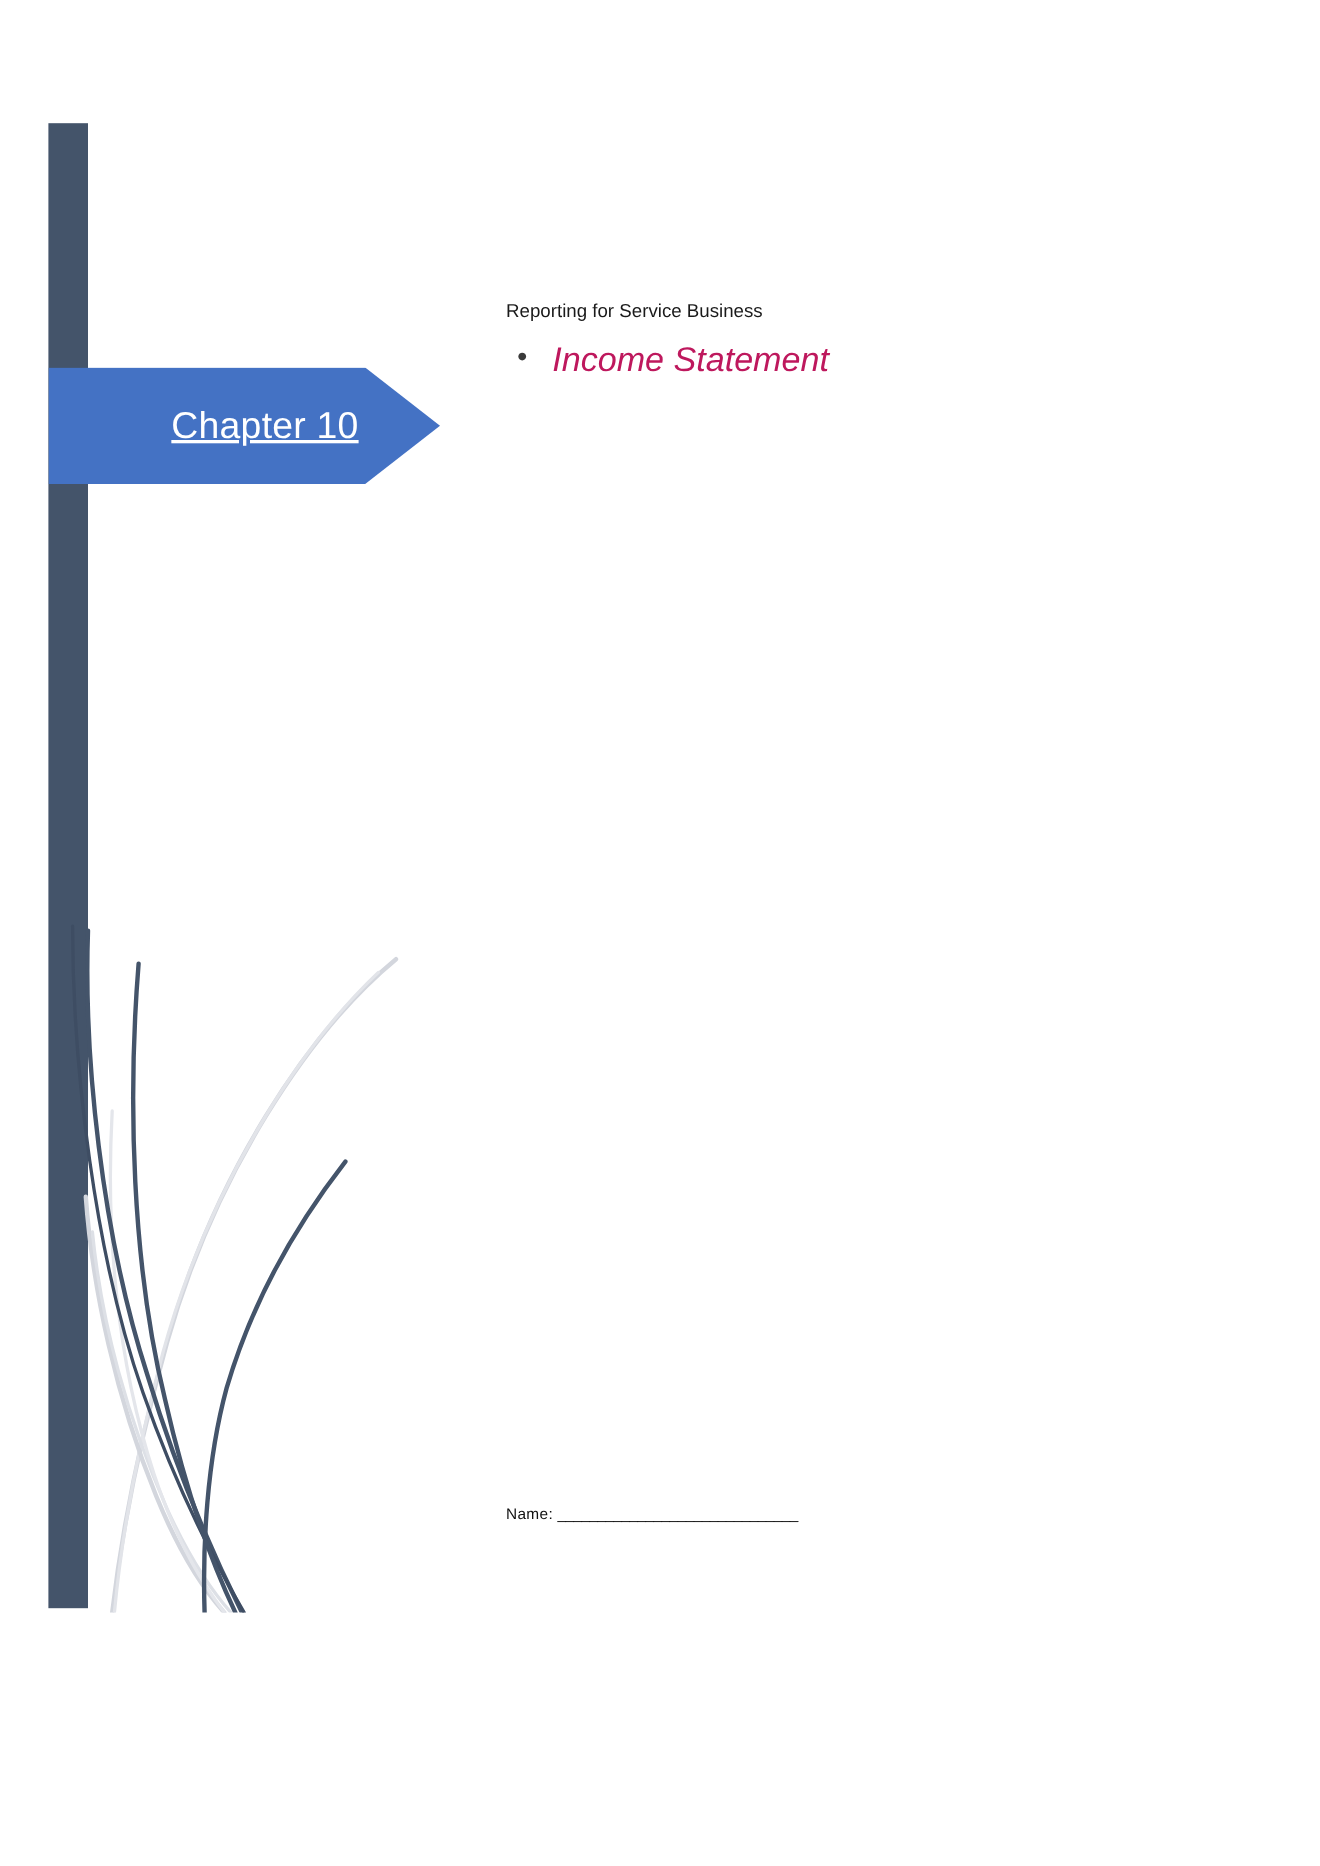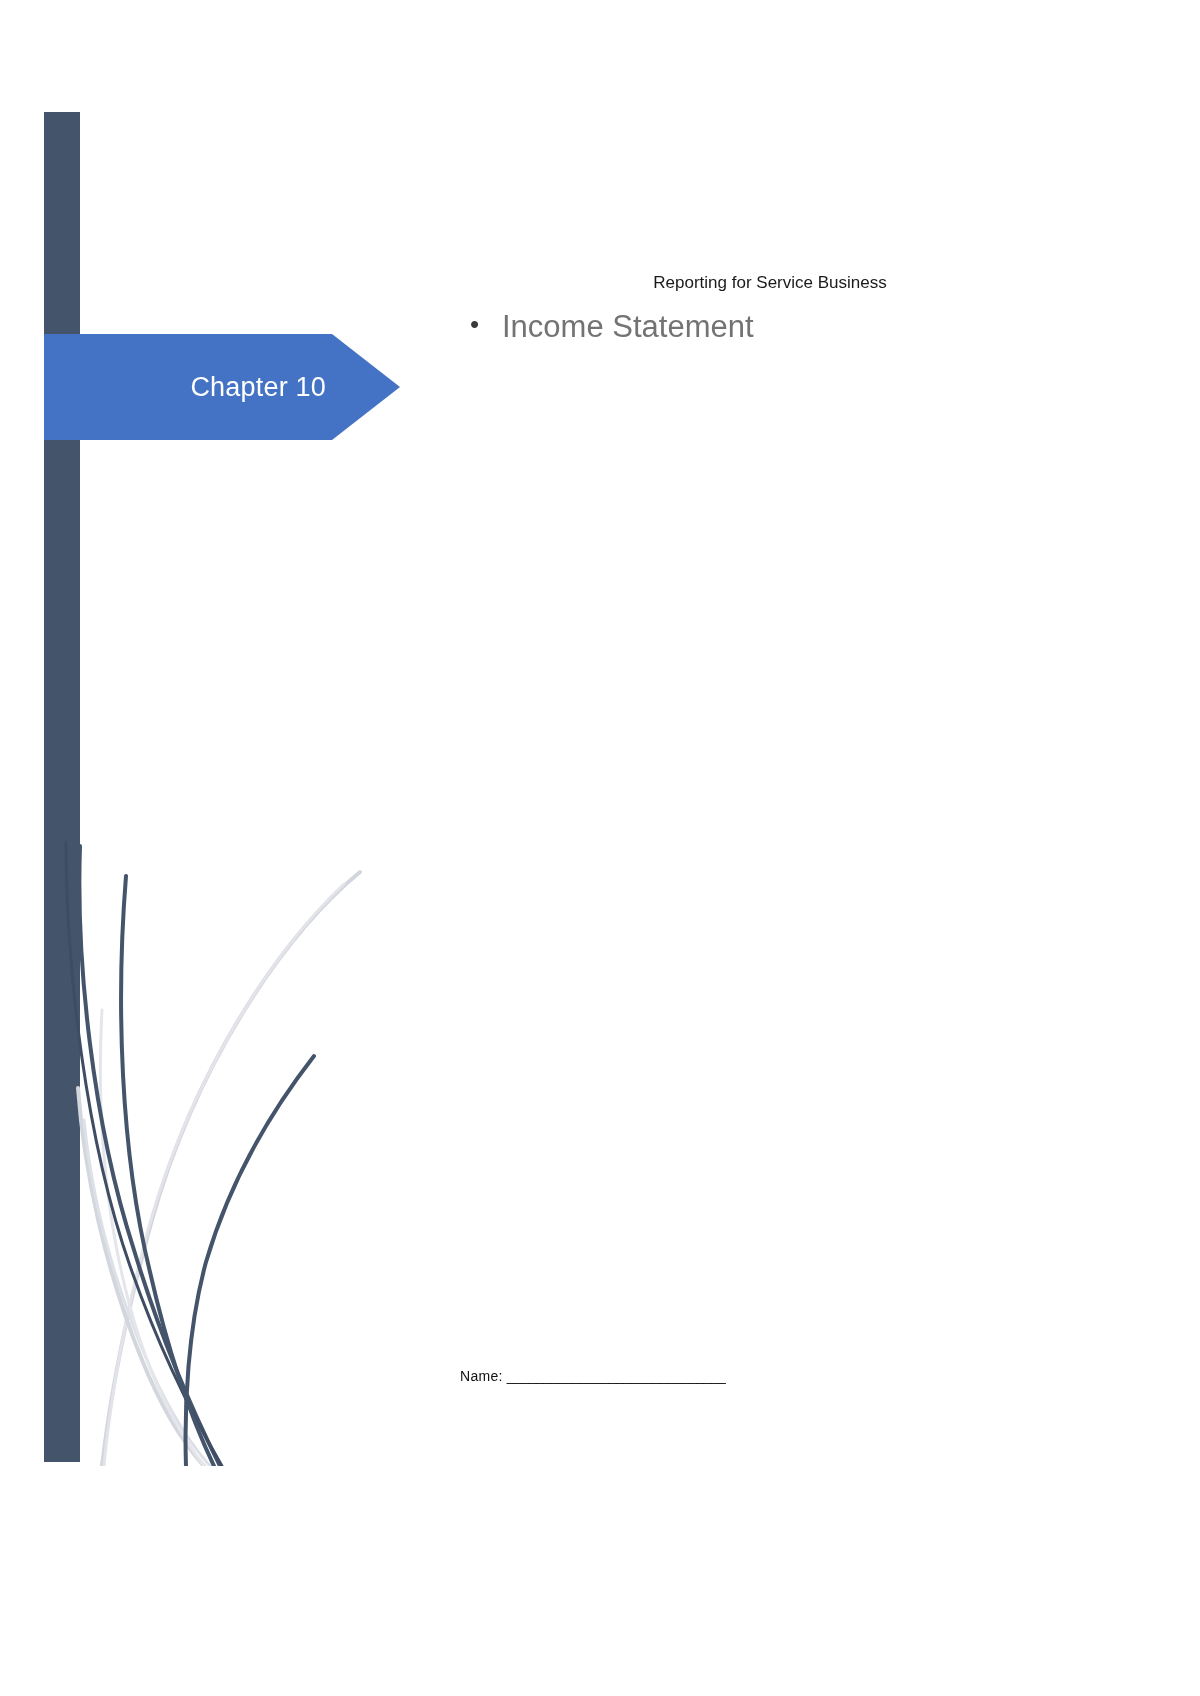--- a/index.html
+++ b/index.html
@@ -42,25 +42,26 @@
     -webkit-clip-path: polygon(0 0, 288px 0, 356px 53px, 288px 106px, 0 106px);
     clip-path: polygon(0 0, 288px 0, 356px 53px, 288px 106px, 0 106px);
     display: flex;
     align-items: center;
     justify-content: flex-end;
     box-sizing: border-box;
     padding-right: 74px;
   }
   .chapter-banner-label {
     color: #ffffff;
-    font-size: 27px;
+    font-size: 34px;
     font-weight: 400;
     letter-spacing: 0.2px;
     white-space: nowrap;
     line-height: 1;
+    text-decoration: underline;
   }
 
   
   .decoration {
     position: absolute;
     left: 44px;
     top: 820px;
     width: 340px;
     height: 646px;
     pointer-events: none;
@@ -77,33 +78,33 @@
     left: 460px;
     top: 272px;
     width: 620px;
   }
   .subtitle {
     font-size: 17px;
     color: #1a1a1a;
     line-height: 1.3;
     margin: 0 0 14px 0;
     font-weight: 400;
-    text-align: center;
   }
   .bullet-list {
     margin: 0;
     padding: 0 0 0 42px;
     list-style: none;
   }
   .bullet-item {
     position: relative;
     font-size: 31px;
-    color: #737373;
+    color: #be185d;
     line-height: 1.25;
     font-weight: 400;
+    font-style: italic;
   }
   .bullet-item::before {
     content: "\2022";
     position: absolute;
     left: -32px;
     top: -1px;
     font-size: 26px;
     color: #3a3a3a;
     line-height: 1.35;
   }

